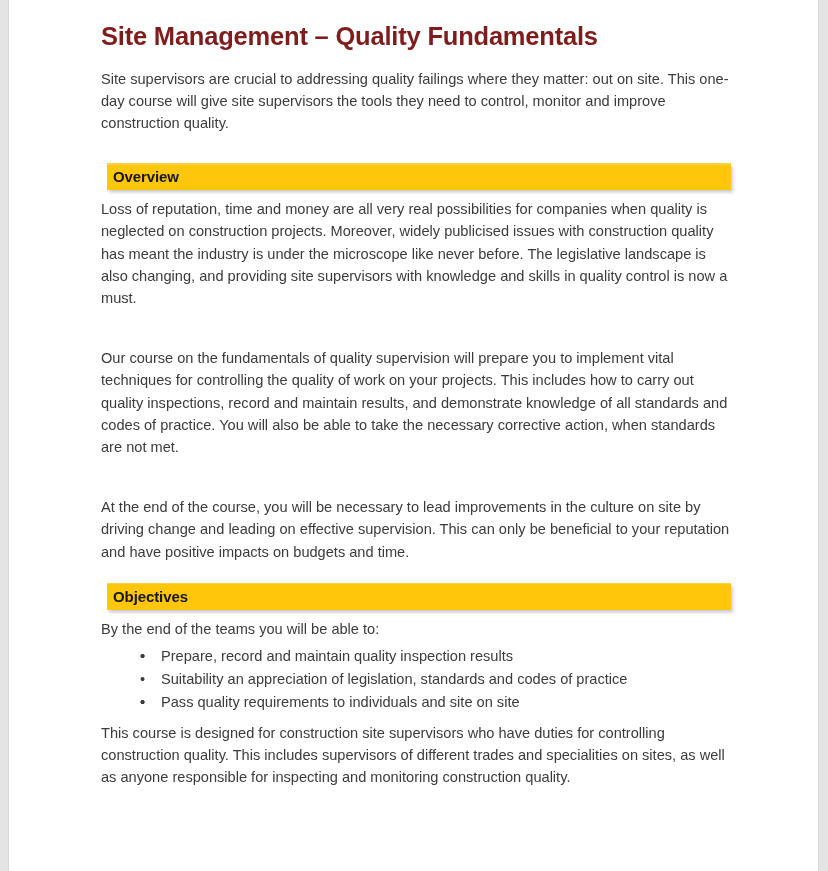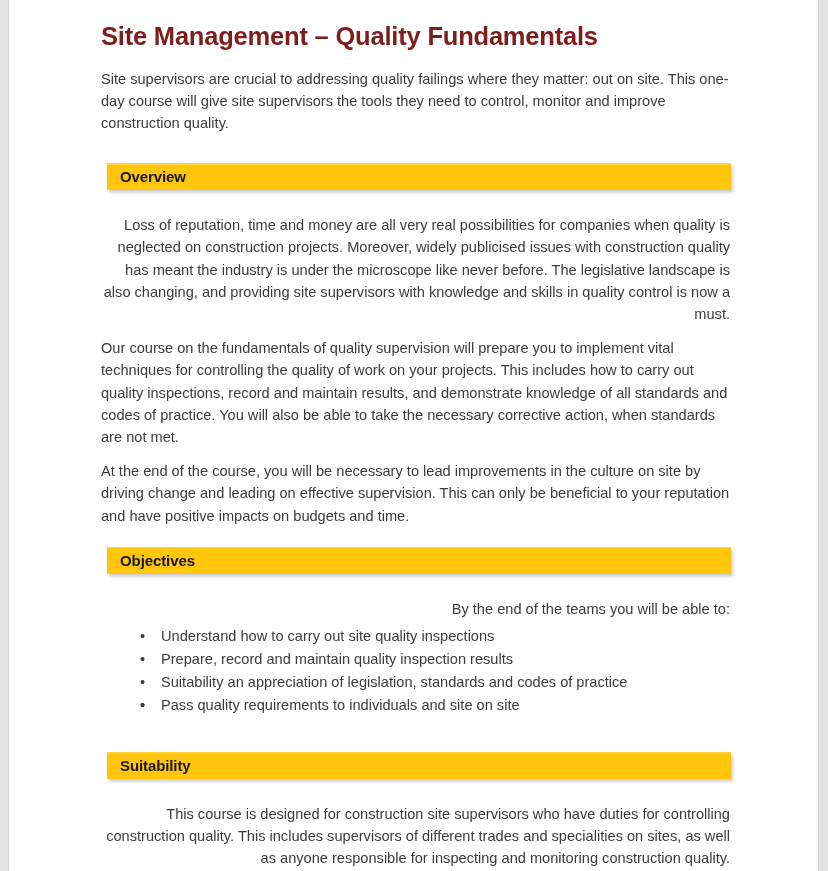--- a/index.html
+++ b/index.html
@@ -58,21 +58,21 @@
     line-height: 22.2px;
     color: #3b3b3b;
     width: 629px;
   }
 
   .intro-para {
     margin-top: 16px;
   }
 
   .body-para + .body-para {
-    margin-top: 12px;
+    margin-top: 38px;
   }
 
   
   .section-bar {
     position: relative;
     margin-left: 6px;
     width: 624px;
     height: 27px;
     background: #ffc60b;
     box-shadow: 2px 2.5px 3px rgba(0,0,0,0.20);
@@ -86,29 +86,29 @@
     left: 0; right: 0; top: 0;
     height: 1.5px;
     background: #ffd23c;
   }
 
   .section-bar-label {
     position: relative;
     font-size: 15px;
     font-weight: bold;
     color: #151515;
-    padding-left: 13px;
+    padding-left: 6px;
     letter-spacing: -0.1px;
   }
 
   .bar-overview  { margin-top: 29px; }
   .bar-objectives{ margin-top: 20px; }
   .bar-suitability { margin-top: 35px; }
 
-  .after-bar { margin-top: 24px; text-align: right; }
+  .after-bar { margin-top: 8px; }
 
   
   .obj-list {
     list-style: none;
     margin-top: 5px;
   }
 
   .obj-item {
     position: relative;
     font-size: 14.6px;
@@ -149,40 +149,36 @@
 
       <div class="section-bar bar-objectives">
         <span class="section-bar-label">Objectives</span>
       </div>
 
       <p class="para after-bar">By the end of the teams you will be able to:</p>
 
       <ul class="obj-list">
         <li class="obj-item">
           <span class="bullet">•</span>
-          <span>Understand how to carry out site quality inspections</span>
         </li>
         <li class="obj-item">
           <span class="bullet">•</span>
           <span>Prepare, record and maintain quality inspection results</span>
         </li>
         <li class="obj-item">
           <span class="bullet">•</span>
           <span>Suitability an appreciation of legislation, standards and codes of practice</span>
         </li>
         <li class="obj-item">
           <span class="bullet">•</span>
         </li>
         <li class="obj-item">
           <span class="bullet">•</span>
           <span>Pass quality requirements to individuals and site on site</span>
         </li>
       </ul>
 
-      <div class="section-bar bar-suitability">
-        <span class="section-bar-label">Suitability</span>
-      </div>
 
       <p class="para after-bar">This course is designed for construction site supervisors who have duties for controlling construction quality. This includes supervisors of different trades and specialities on sites, as well as anyone responsible for inspecting and monitoring construction quality.</p>
 
     </div>
   </div>
 </div>
 
 </body></html>

